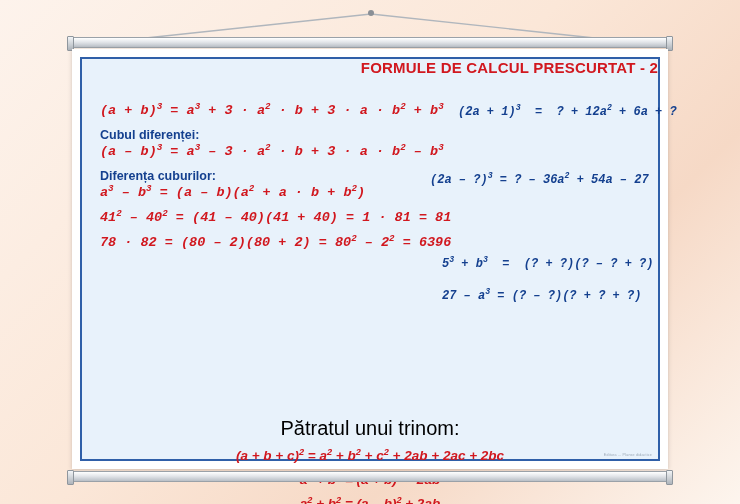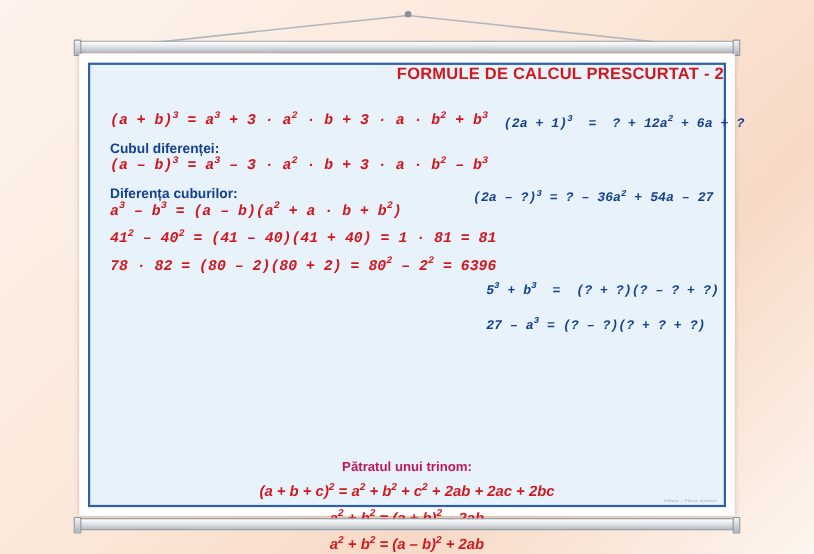--- a/index.html
+++ b/index.html
@@ -147,23 +147,23 @@
   sup { font-size: 0.68em; vertical-align: super; line-height: 0; }
 
   
   .bottom {
     position: absolute;
     left: 0; right: 0;
     top: 314px;
     text-align: center;
   }
   .subtitle {
-    color: #be185d;
-    font-weight: bold;
-    font-size: 12px;
+    color: #000000;
+    font-weight: normal;
+    font-size: 20px;
     margin: 0 0 8px 0;
   }
   .bformula {
     color: #d1181f;
     font-weight: bold;
     font-style: italic;
     font-size: 13.5px;
     font-family: Liberation Sans, sans-serif;
     margin: 0 0 9px 0;
   }

